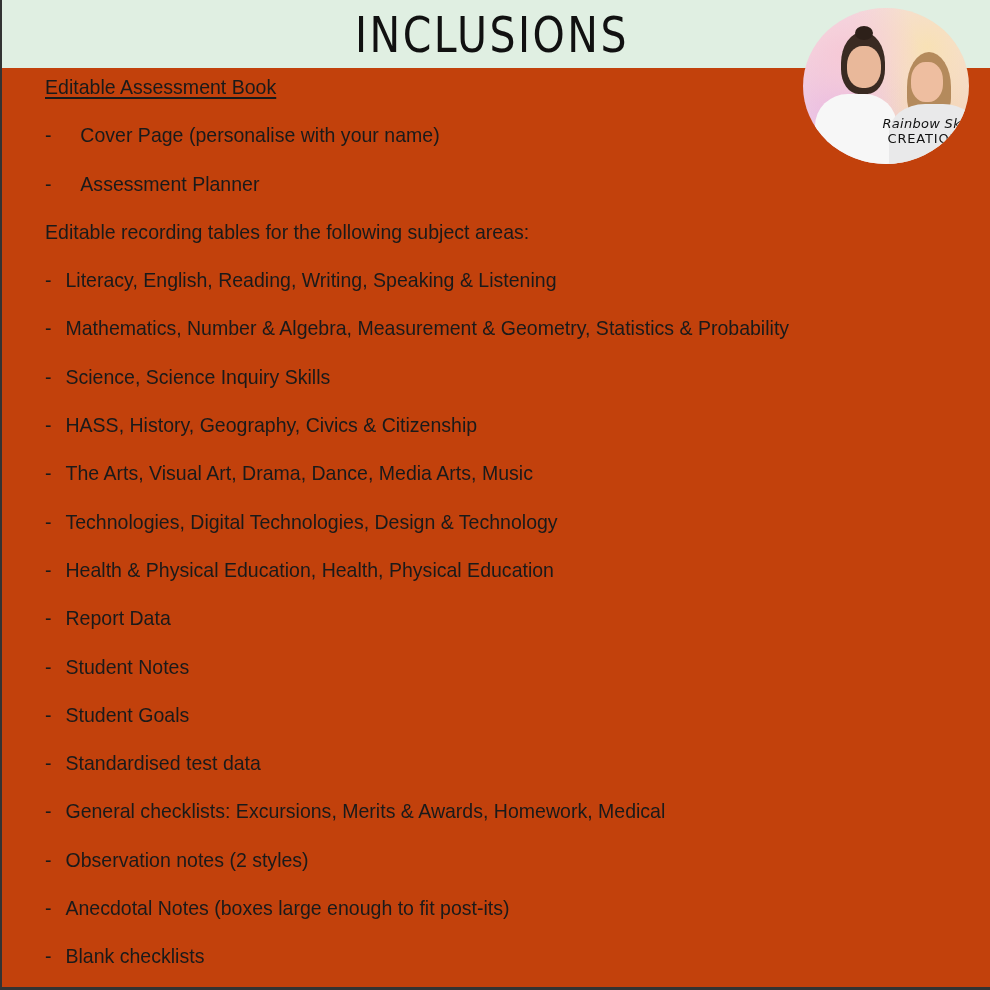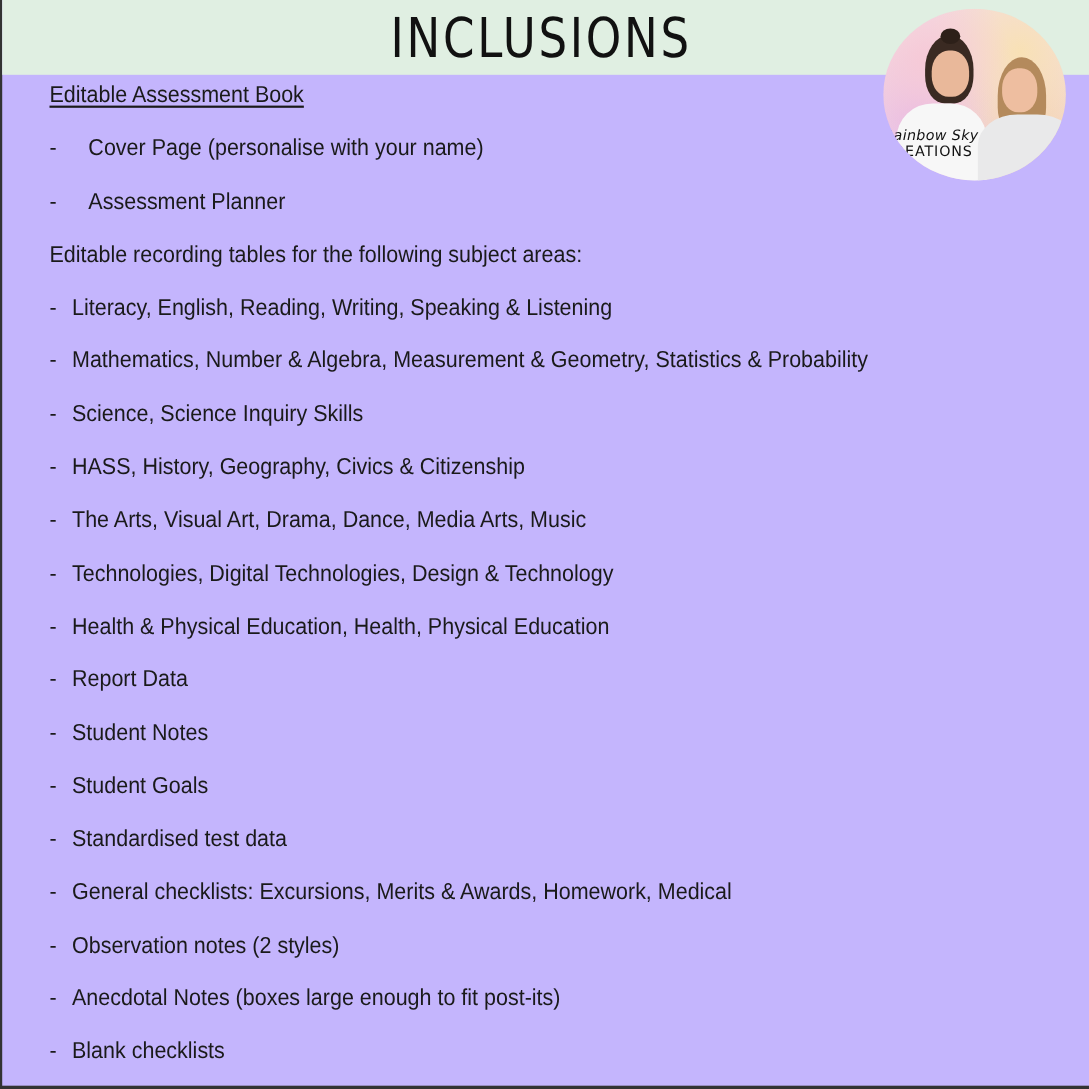--- a/index.html
+++ b/index.html
@@ -1,21 +1,21 @@
 <!DOCTYPE html>
 <html><head>
   <meta charset="utf-8">
   <style>
     * { box-sizing: border-box; margin: 0; padding: 0; }
     html, body { width: 990px; height: 990px; overflow: hidden; background: #ffffff; }
     body { font-family: "DejaVu Sans", sans-serif; color: #1a1a1a; position: relative; }
 
     .page {
       position: absolute; left: 0; top: 0; width: 990px; height: 990px;
-      background: #c4b5fd;
+      background: #c2410c;
       border-left: 2px solid #333333;
       border-bottom: 3px solid #333333;
     }
 
     .header-band {
       position: absolute; left: 0; top: 0; width: 990px; height: 68px;
       background: #e0efe2;
       display: flex; align-items: center; justify-content: center;
     }
     .header-title {
@@ -45,21 +45,21 @@
       position: absolute; border-radius: 50% 50% 40% 40%;
     }
     .logo .p1-hair { left: 38px; top: 24px; width: 44px; height: 62px; background: #3a2a22; border-radius: 50% 50% 40% 40%; }
     .logo .p1-bun { left: 52px; top: 18px; width: 18px; height: 14px; background: #2d2019; border-radius: 50%; }
     .logo .p1-face { left: 44px; top: 38px; width: 34px; height: 42px; background: #e9b89a; border-radius: 45%; }
     .logo .p1-body { left: 12px; top: 86px; width: 82px; height: 80px; background: #f7f7f7; border-radius: 40% 40% 0 0; }
     .logo .p2-hair { left: 104px; top: 44px; width: 44px; height: 70px; background: #b48a5c; border-radius: 50% 50% 35% 35%; }
     .logo .p2-face { left: 108px; top: 54px; width: 32px; height: 40px; background: #eebea0; border-radius: 45%; }
     .logo .p2-body { left: 86px; top: 96px; width: 90px; height: 70px; background: #e9e9ea; border-radius: 40% 40% 0 0; }
     .logo-text {
-      position: absolute; left: 0; width: 100%; text-align: left;
+      position: absolute; left: 0; width: 100%; text-align: right;
       font-family: "DejaVu Sans", sans-serif; color: #111;
     }
     .logo-text.l1 { top: 108px; font-size: 13px; font-style: italic; letter-spacing: 0.3px; }
     .logo-text.l2 { top: 123px; font-size: 13px; letter-spacing: 0.8px; }
 
     .content {
       position: absolute; left: 43px; top: 70px; width: 940px;
       font-family: Liberation Sans, sans-serif;
       font-size: 21px;
       color: #1a1a1a;

